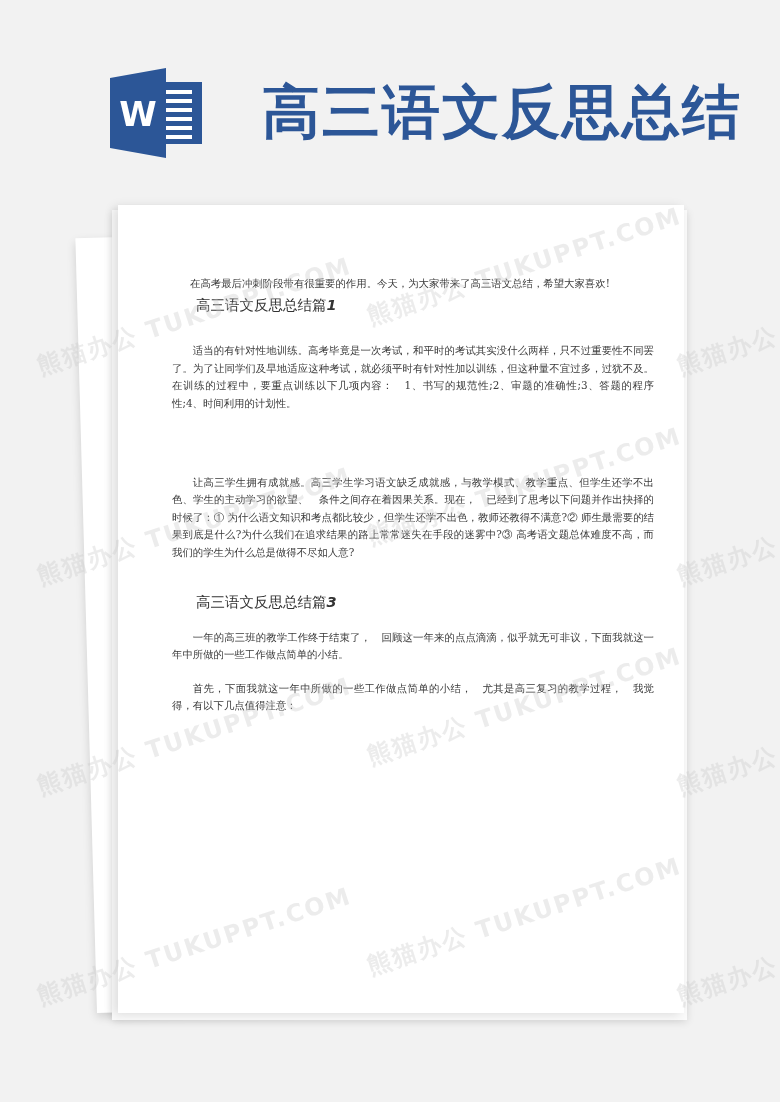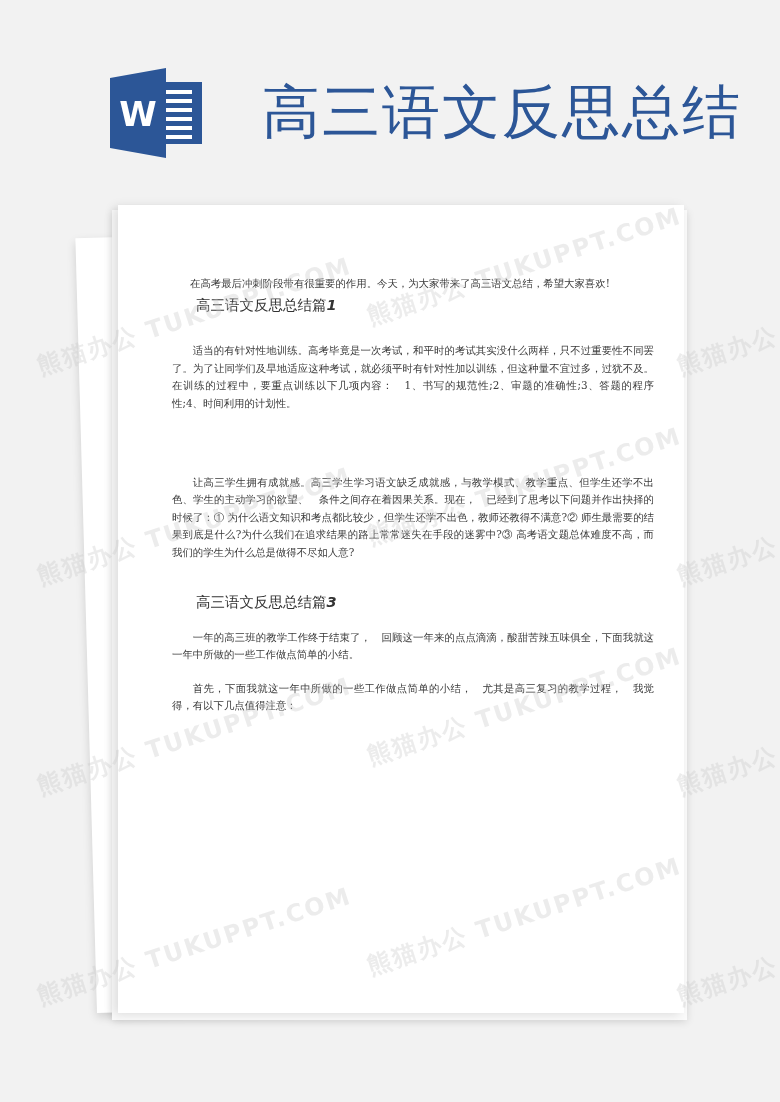--- a/index.html
+++ b/index.html
@@ -12,21 +12,21 @@
   .header {
     position: absolute; left: 0; top: 0; width: 780px; height: 180px;
   }
   .word-icon {
     position: absolute; left: 108px; top: 68px; width: 100px; height: 90px;
   }
   .header-title {
     position: absolute; left: 262px; top: 72px;
     font-size: 58px; color: #2c5697; letter-spacing: 2px;
     font-family: "DejaVu Serif", "Liberation Serif", serif;
-    font-weight: normal; line-height: 80px;
+    font-weight: bold; line-height: 80px;
   }
   .page-back {
     position: absolute; left: 97px; top: 238px; width: 584px; height: 775px;
     background: #fff;
     transform: rotate(-1.6deg); transform-origin: 0 100%;
     box-shadow: 0 4px 10px rgba(0,0,0,0.15);
   }
   .page-mid {
     position: absolute; left: 112px; top: 210px; width: 575px; height: 810px;
     background: #fbfbfb;
@@ -89,21 +89,21 @@
     <div class="gap"></div>
     <div class="gap" style="height:12px"></div>
 
     <div class="gap" style="height:18px"></div>
     <p>让高三学生拥有成就感。高三学生学习语文缺乏成就感，与教学模式、教学重点、但学生还学不出色、学生的主动学习的欲望、　条件之间存在着因果关系。现在，　已经到了思考以下问题并作出抉择的时候了：① 为什么语文知识和考点都比较少，但学生还学不出色，教师还教得不满意?② 师生最需要的结果到底是什么?为什么我们在追求结果的路上常常迷失在手段的迷雾中?③ 高考语文题总体难度不高，而我们的学生为什么总是做得不尽如人意?</p>
     <div class="gap"></div>
     <div class="gap" style="height:12px"></div>
 
     <h2><span>高三语文反思总结篇</span><span class="num">3</span></h2>
     <div class="gap" style="height:14px"></div>
-    <p>一年的高三班的教学工作终于结束了，　回顾这一年来的点点滴滴，酸甜苦辣五味俱全，下面我就这一年中所做的一些工作做点简单的小结。</p>
+    <p>一年的高三班的教学工作终于结束了，　回顾这一年来的点点滴滴，似乎就无可非议，下面我就这一年中所做的一些工作做点简单的小结。</p>
     <div class="gap"></div>
     <p>首先，下面我就这一年中所做的一些工作做点简单的小结，　尤其是高三复习的教学过程，　我觉得，有以下几点值得注意：</p>
   </div>
 </div>
 
 <div class="watermark" style="left:30px;top:300px;">熊猫办公 TUKUPPT.COM</div>
 <div class="watermark" style="left:360px;top:250px;">熊猫办公 TUKUPPT.COM</div>
 <div class="watermark" style="left:670px;top:300px;">熊猫办公 TUKUPPT.COM</div>
 <div class="watermark" style="left:30px;top:510px;">熊猫办公 TUKUPPT.COM</div>
 <div class="watermark" style="left:360px;top:470px;">熊猫办公 TUKUPPT.COM</div>

